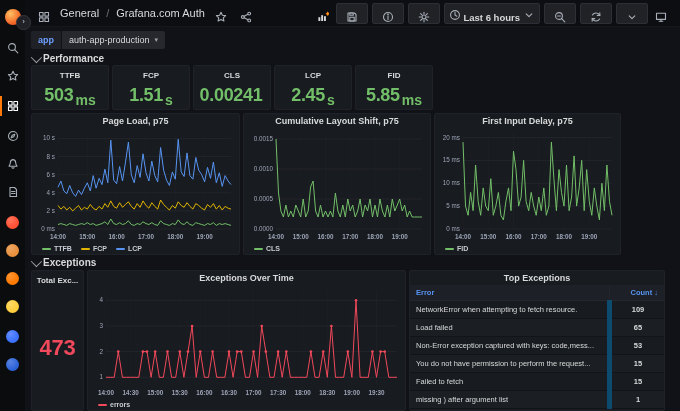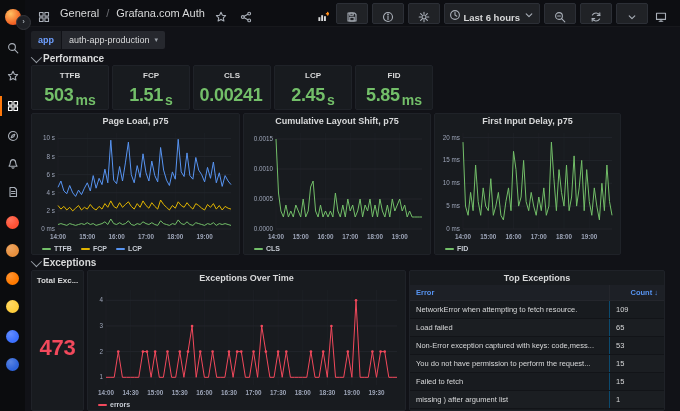--- a/index.html
+++ b/index.html
@@ -71,21 +71,21 @@
   table.tbl{width:100%;border-collapse:collapse;font-size:7.5px;table-layout:fixed}
   table.tbl th{
     color:#5794f2;text-align:left;font-size:7.5px;padding:3px 6px;background:#1d2026;
     border-bottom:1px solid #24262c;white-space:nowrap;overflow:hidden;
   }
   table.tbl th.cnt-h{text-align:right;width:42px;border-left:1px solid #24262c}
   table.tbl td{
     padding:4px 6px;color:#d8d9da;border-bottom:1px solid #121418;
     white-space:nowrap;overflow:hidden;text-overflow:ellipsis;
   }
-  table.tbl td.cnt{text-align:left;font-weight:normal;border-left:1px solid #0c4a6e;width:42px}
+  table.tbl td.cnt{text-align:center;font-weight:bold;border-left:5px solid #0c4a6e;width:42px}
   table.tbl tr:nth-child(even) td{background:rgba(255,255,255,0.015)}
 </style>
 </head>
 <body>
 
 <nav id="sidebar">
     <div class="side-item" style="top: 5px;">
       <span class="app-dot" style="width:16px;height:16px;background:radial-gradient(circle at 35% 30%, #ffc163, #f46b29 60%, #e03a16)"></span>
     </div>
     <div class="side-item" style="top: 36px;">

